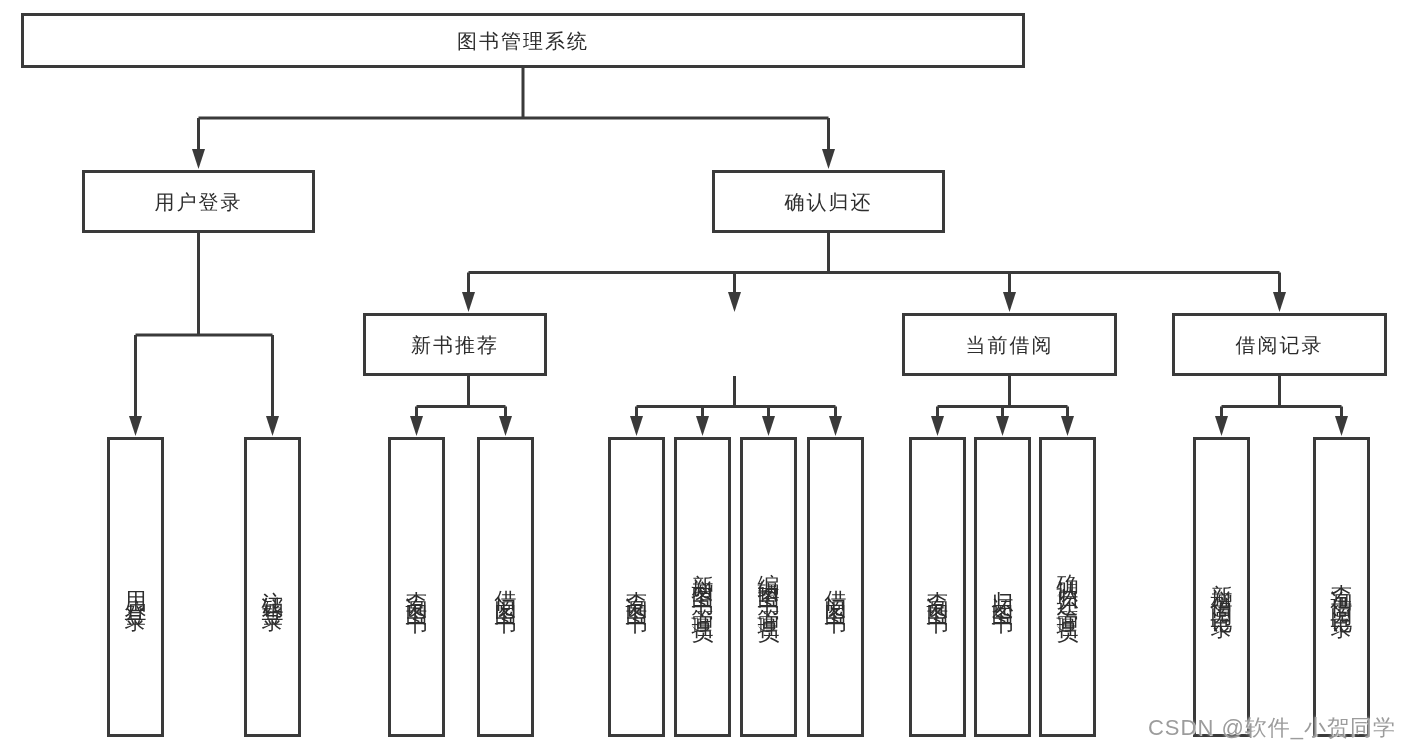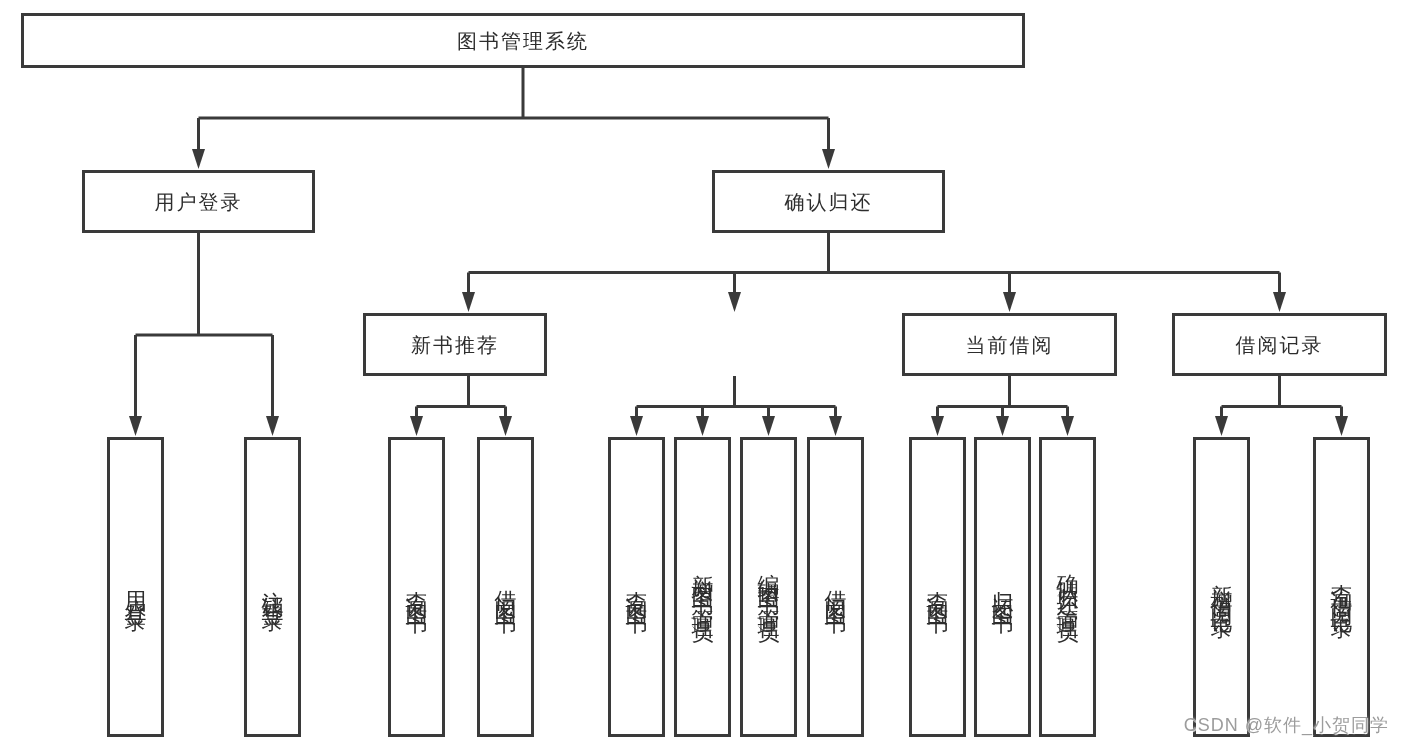--- a/index.html
+++ b/index.html
@@ -19,22 +19,22 @@
     z-index:2;
   }
   .node.h span{
     font-size:20px;letter-spacing:2px;white-space:nowrap;line-height:1;
   }
   .node.v span{
     writing-mode:vertical-rl;text-orientation:mixed;
     font-size:22px;letter-spacing:7px;line-height:1.1;white-space:nowrap;
   }
   .watermark{
-    position:absolute;top:713px;right:16px;z-index:5;
-    font-size:18px;letter-spacing:1px;color:var(--watermark);white-space:nowrap;
+    position:absolute;top:713px;right:9px;z-index:5;
+    font-size:22px;letter-spacing:1px;color:var(--watermark);white-space:nowrap;
     text-shadow:0 0 3px rgba(255,255,255,.9), 1px 1px 0 rgba(255,255,255,.65);
     margin-left:7px;
   }
 </style>
 </head>
 <body>
 
 <div class="canvas">
 
   <svg class="connectors" id="connectors" viewBox="0 0 1405 747" xmlns="http://www.w3.org/2000/svg">

